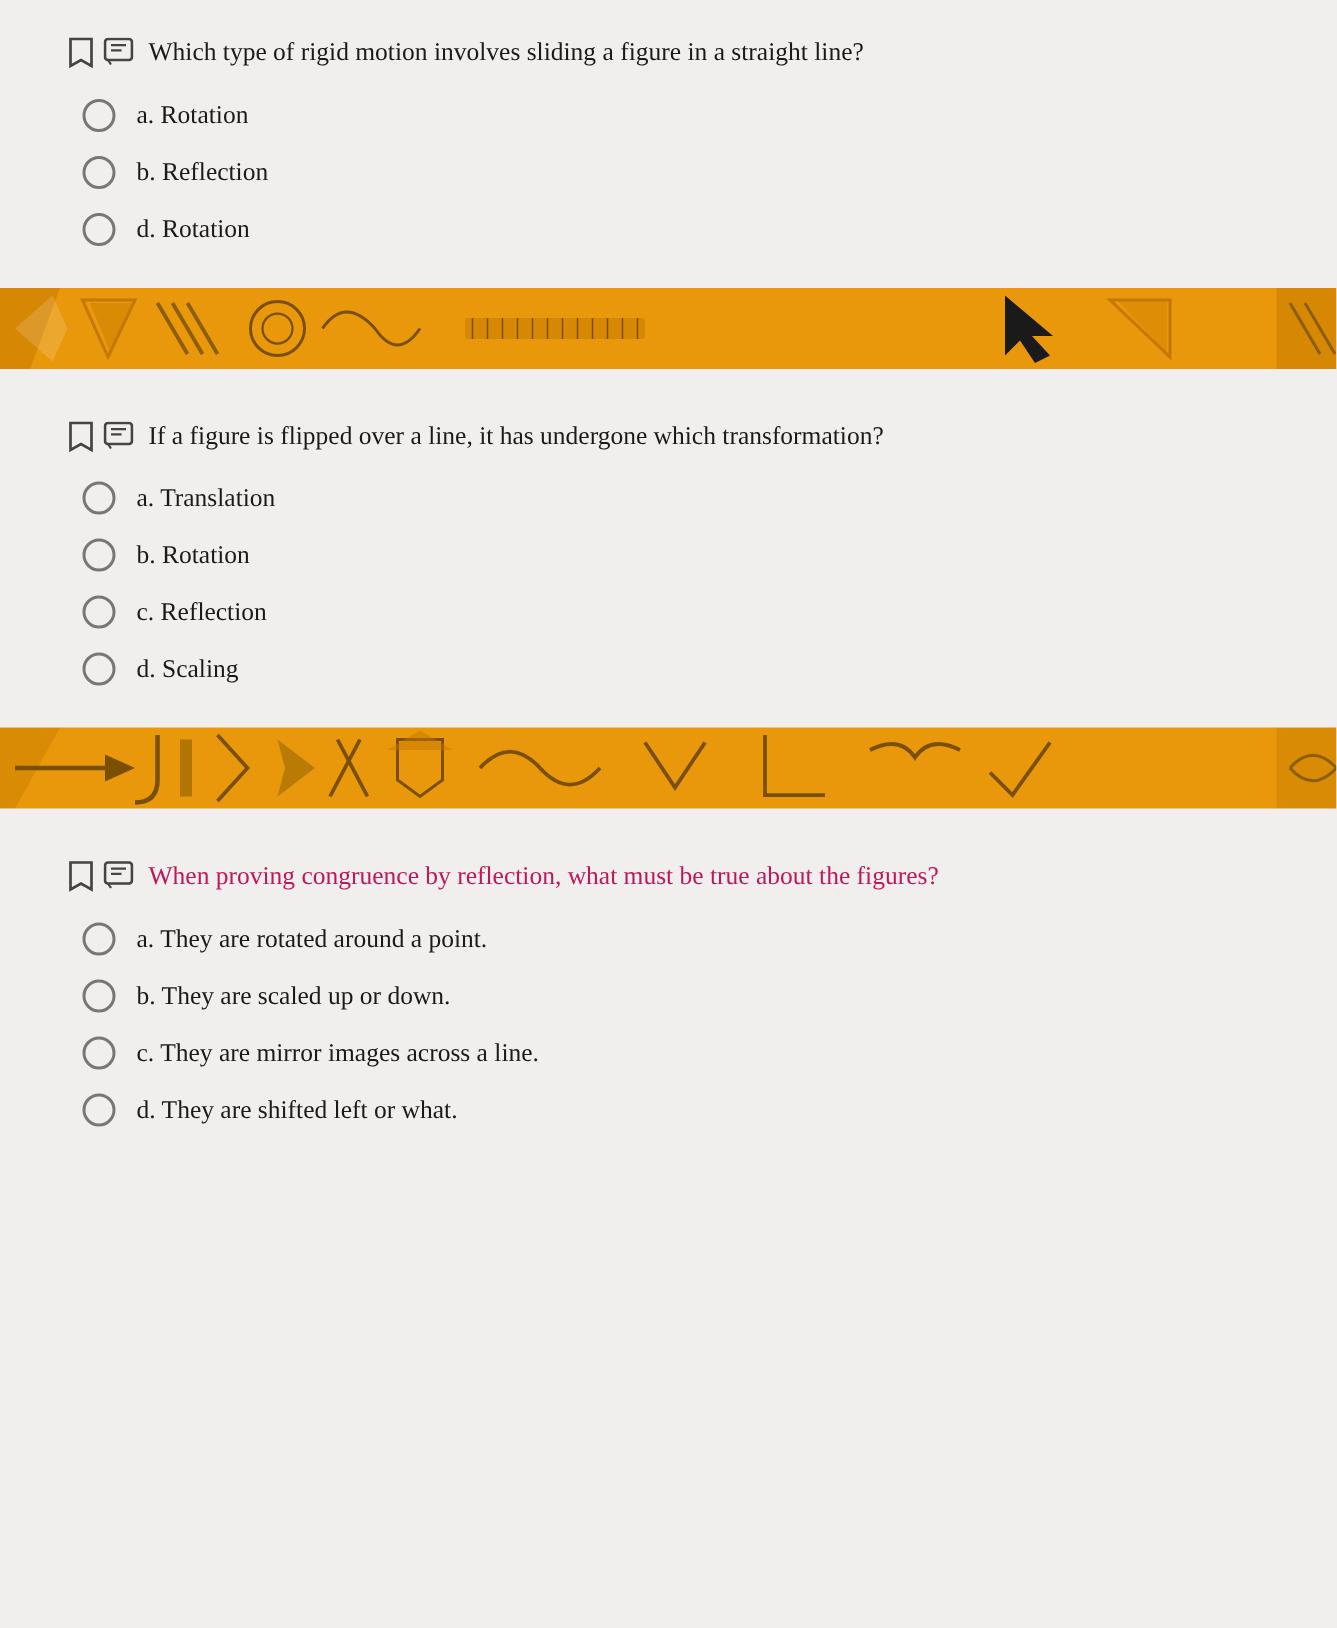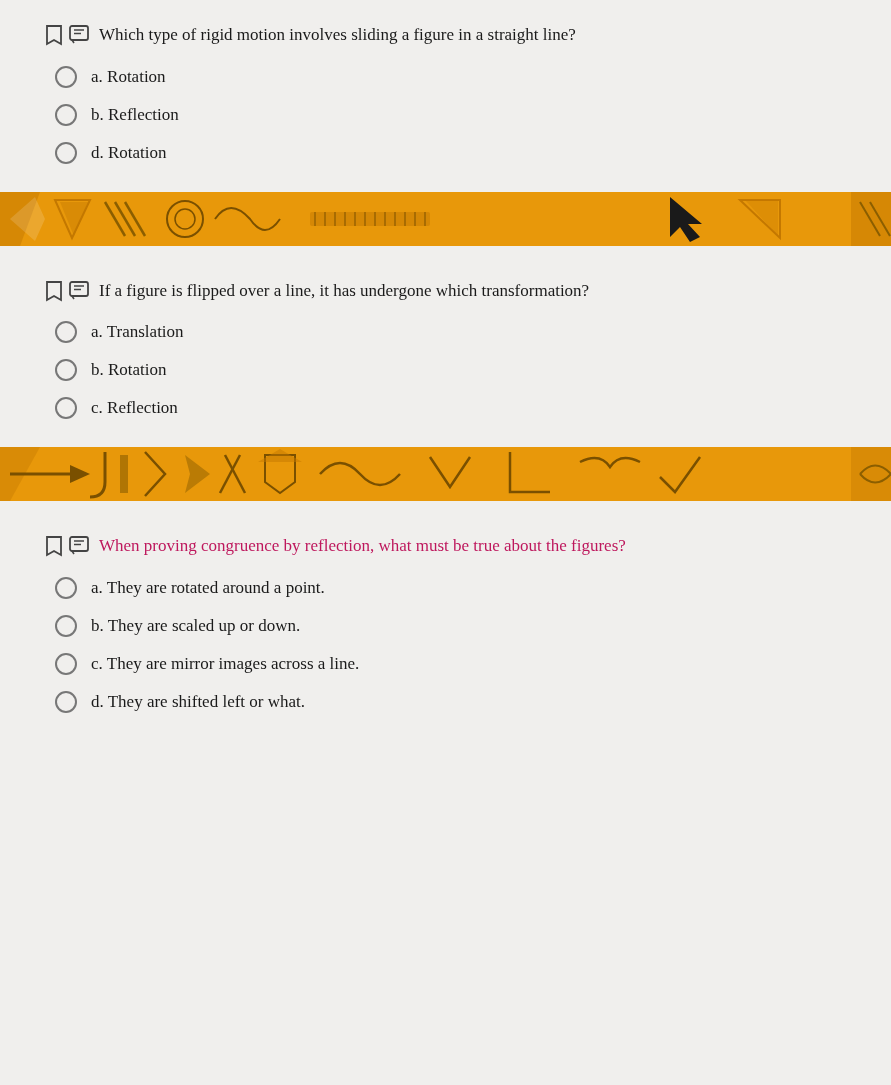--- a/index.html
+++ b/index.html
@@ -196,20 +196,24 @@
       <span class="option-label">a. <span>Translation</span></span>
     </div>
     <div class="option-item">
       <span class="radio-circle"></span>
       <span class="option-label">b. <span>Rotation</span></span>
     </div>
     <div class="option-item">
       <span class="radio-circle"></span>
       <span class="option-label">c. <span>Reflection</span></span>
     </div>
+    <div class="option-item">
+      <span class="radio-circle"></span>
+      <span class="option-label">d. <span>Scaling</span></span>
+    </div>
   </div>
 </div>
 
 <div class="banner">
   <svg viewBox="0 0 891 54" preserveAspectRatio="none" xmlns="http://www.w3.org/2000/svg">
 
     <polygon points="0,0 40,0 10,54 0,54" fill="#c47800" opacity="0.4"></polygon>
 
     <line x1="10" y1="27" x2="80" y2="27" stroke="#7a5000" stroke-width="3"></line>
     <polygon points="70,18 90,27 70,36" fill="#7a5000"></polygon>

